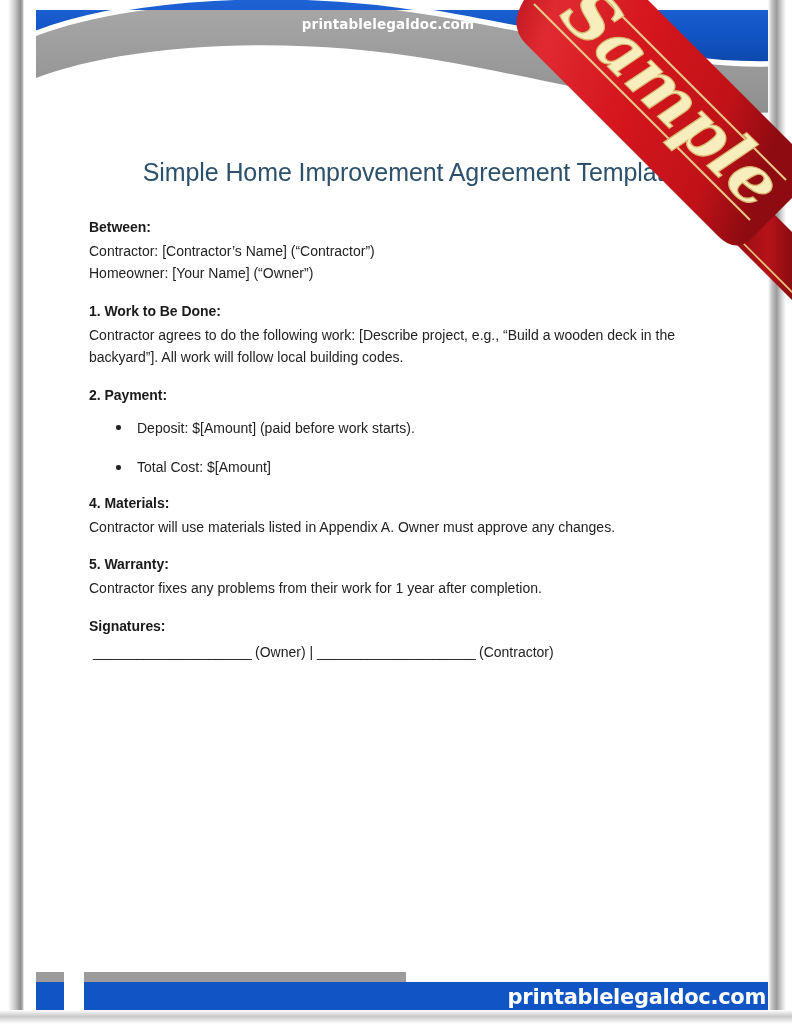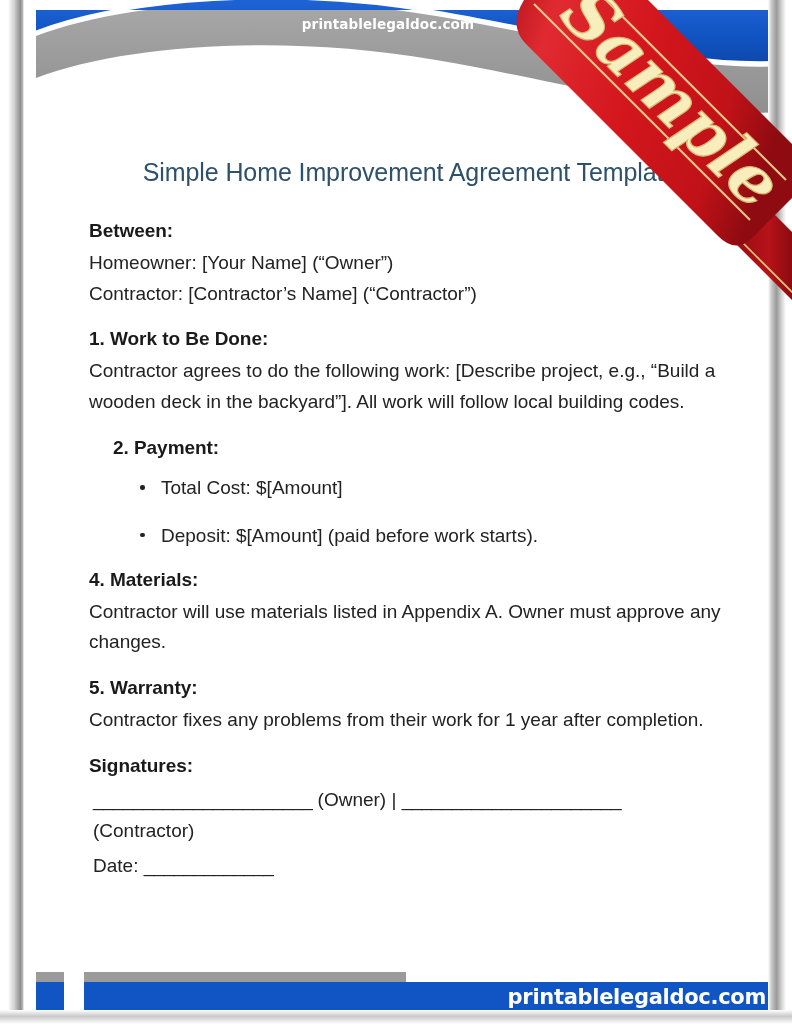--- a/index.html
+++ b/index.html
@@ -98,36 +98,36 @@
     font-family: "Liberation Sans", sans-serif;
   }
 
   
   .doc-body {
     position: absolute;
     left: 53px;
     top: 216px;
     width: 640px;
     color: #222222;
-    font-size: 19px;
+    font-size: 14px;
     line-height: 1.62;
     font-family: "Liberation Sans", sans-serif;
   }
   .sec-head {
     font-weight: bold;
     margin: 0 0 1px 0;
     color: #1a1a1a;
     letter-spacing: -0.05px;
   }
   .sec-para {
     margin: 0;
     color: #222222;
   }
   .blk { margin-bottom: 15px; }
-  .blk.tight { margin-bottom: 13px; margin-left: 24px; }
+  .blk.tight { margin-bottom: 13px; }
 
   ul.bullets {
     margin: 10px 0 12px 0;
     padding: 0 0 0 48px;
     list-style: none;
   }
   ul.bullets li {
     position: relative;
     margin: 0 0 17px 0;
     color: #222222;
@@ -256,55 +256,54 @@
 
       <div class="header-url">printablelegaldoc.com</div>
     </div>
 
     <div class="doc-title">Simple Home Improvement Agreement Template</div>
 
     <div class="doc-body">
 
       <div class="blk">
         <p class="sec-head">Between:</p>
+        <p class="sec-para">Contractor: [Contractor’s Name] (“Contractor”)</p>
         <p class="sec-para">Homeowner: [Your Name] (“Owner”)</p>
-        <p class="sec-para">Contractor: [Contractor’s Name] (“Contractor”)</p>
       </div>
 
       <div class="blk">
         <p class="sec-head">1. Work to Be Done:</p>
         <p class="sec-para">Contractor agrees to do the following work: [Describe project, e.g., “Build a wooden deck in the backyard”]. All work will follow local building codes.</p>
       </div>
 
       <div class="blk tight">
         <p class="sec-head">2. Payment:</p>
         <ul class="bullets">
+          <li><span class="dot"></span><span>Deposit: $[Amount] (paid before work starts).</span></li>
           <li><span class="dot"></span><span>Total Cost: $[Amount]</span></li>
-          <li><span class="dot"></span><span>Deposit: $[Amount] (paid before work starts).</span></li>
         </ul>
       </div>
 
 
       <div class="blk">
         <p class="sec-head">4. Materials:</p>
         <p class="sec-para">Contractor will use materials listed in Appendix A. Owner must approve any changes.</p>
       </div>
 
       <div class="blk">
         <p class="sec-head">5. Warranty:</p>
         <p class="sec-para">Contractor fixes any problems from their work for 1 year after completion.</p>
       </div>
 
       <div class="blk">
       </div>
 
       <div class="blk">
         <p class="sec-head">Signatures:</p>
         <p class="sig-line"><span class="rule">______________________</span><span> (Owner) | </span><span class="rule">______________________</span><span> (Contractor)</span></p>
-        <p class="sig-line"><span>Date: </span><span class="rule">_____________</span></p>
       </div>
 
     </div>
 
     <div class="footer-gray-stub"></div>
     <div class="footer-blue-stub"></div>
     <div class="footer-gray"></div>
     <div class="footer-blue">
       <span class="footer-url">printablelegaldoc.com</span>
     </div>

